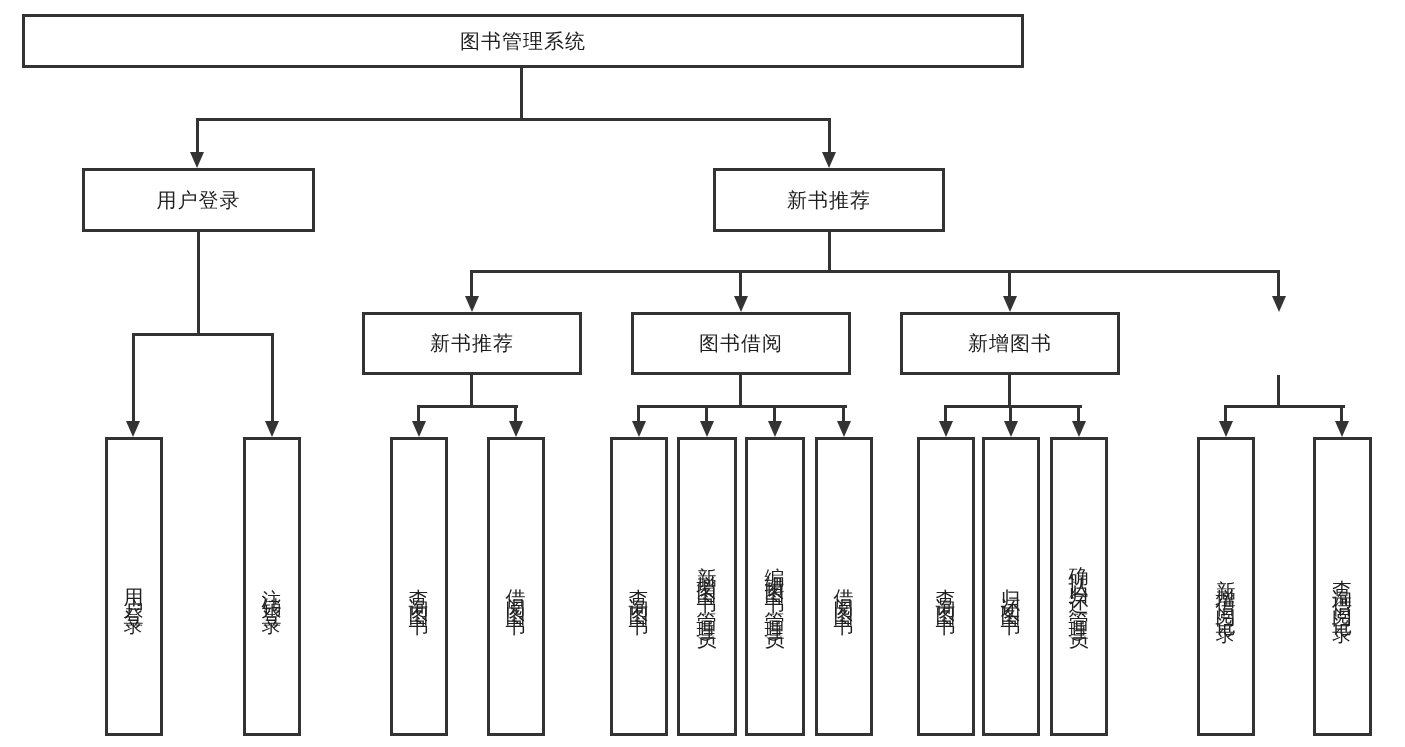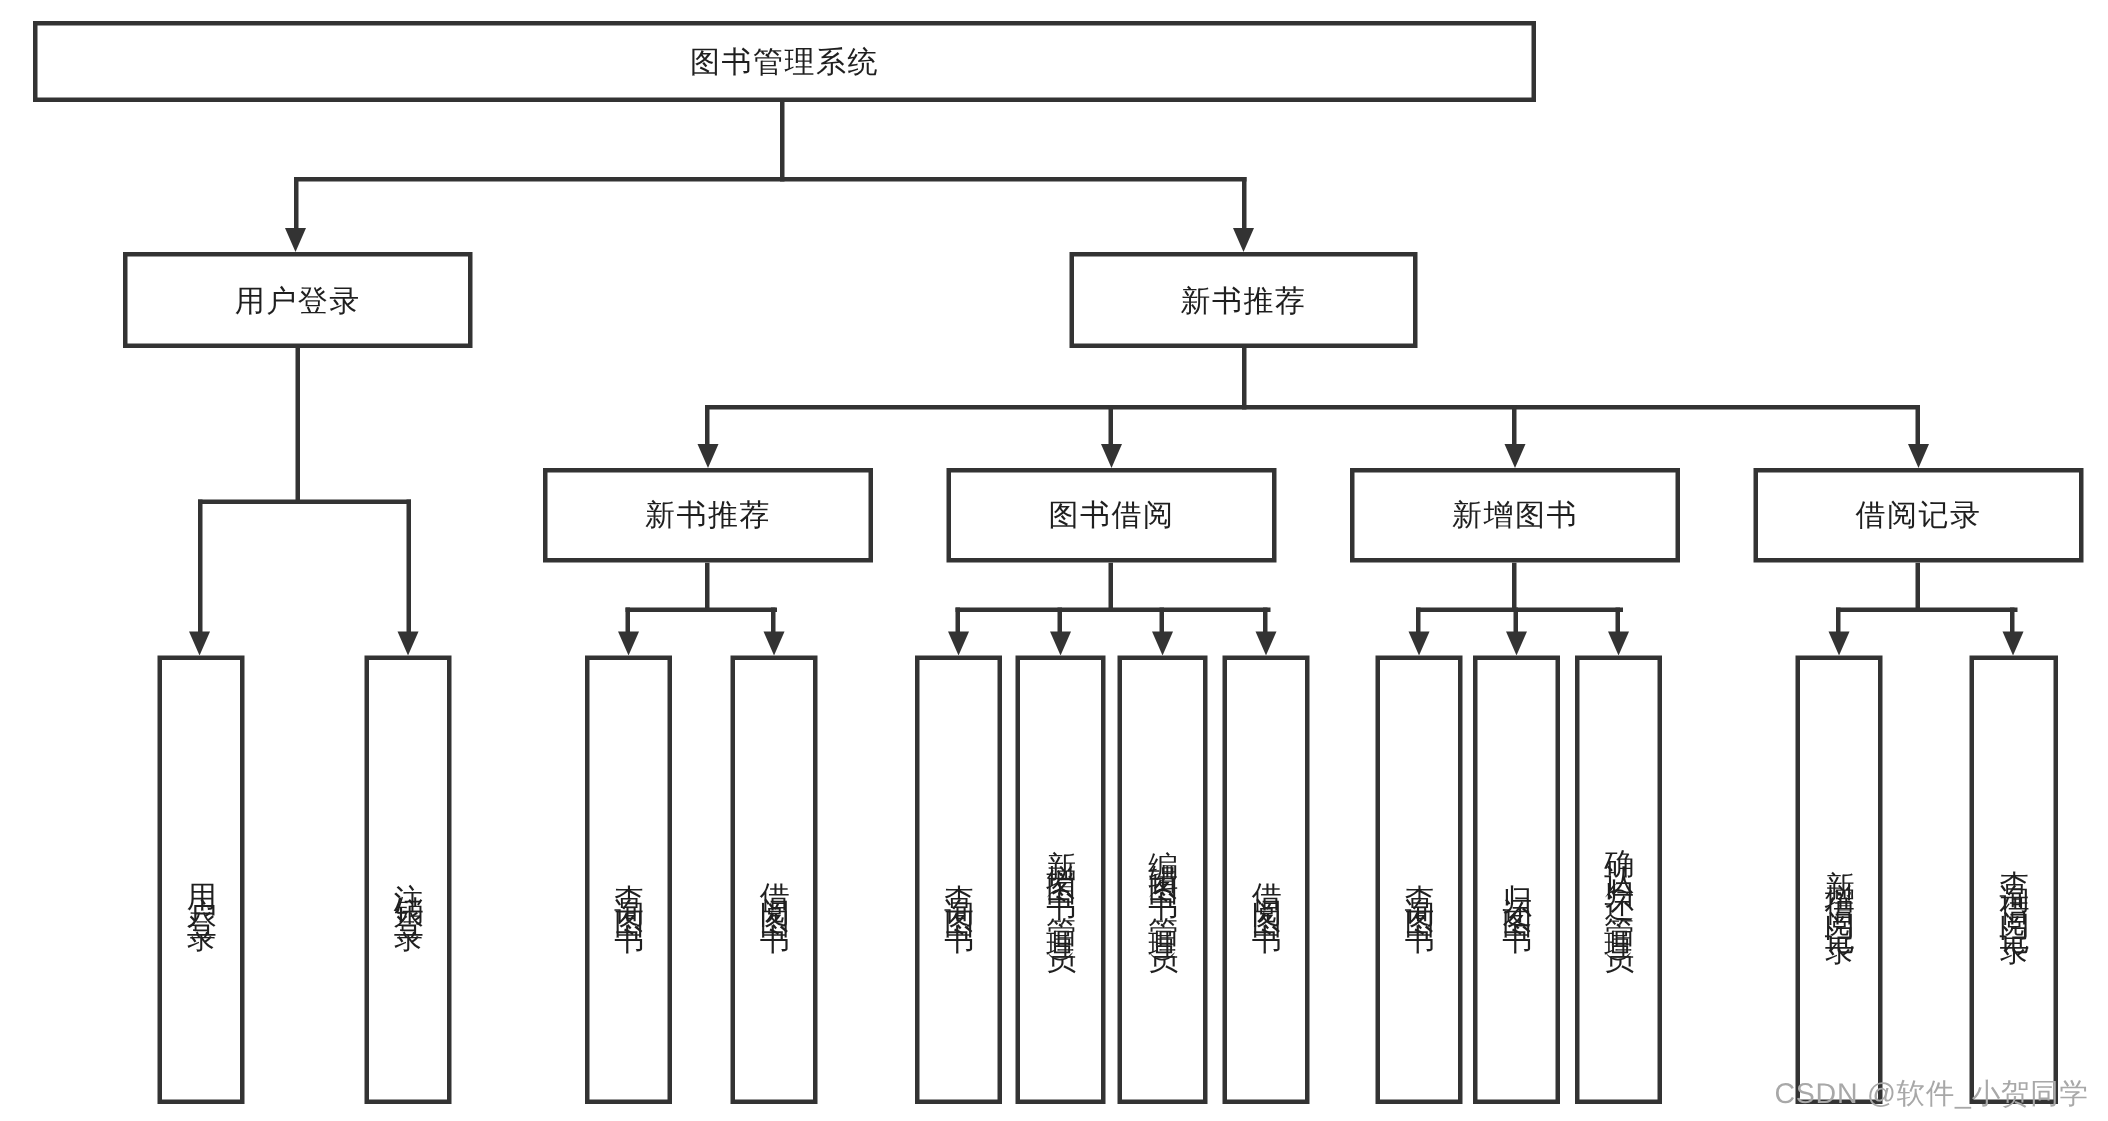--- a/index.html
+++ b/index.html
@@ -112,23 +112,20 @@
 
   <div class="box" style="left:362px;top:312px;width:220px;height:63px;">
     <span class="h-label">新书推荐</span>
   </div>
   <div class="box" style="left:631px;top:312px;width:220px;height:63px;">
     <span class="h-label">图书借阅</span>
   </div>
   <div class="box" style="left:900px;top:312px;width:220px;height:63px;">
     <span class="h-label">新增图书</span>
   </div>
-  <div class="box" style="left:1169px;top:312px;width:220px;height:63px;">
-    <span class="h-label">借阅记录</span>
-  </div>
 
   <div class="box" style="left:105px;top:437px;width:58px;height:299px;">
     <span class="v-label">用户登录</span>
   </div>
   <div class="box" style="left:243px;top:437px;width:58px;height:299px;">
     <span class="v-label">注销登录</span>
   </div>
 
   <div class="box" style="left:390px;top:437px;width:58px;height:299px;">
     <span class="v-label">查询图书</span>
@@ -160,15 +157,14 @@
     <span class="v-label">确认归还（管理员）</span>
   </div>
 
   <div class="box" style="left:1197px;top:437px;width:58px;height:299px;">
     <span class="v-label">新增借阅记录</span>
   </div>
   <div class="box" style="left:1313px;top:437px;width:59px;height:299px;">
     <span class="v-label">查询借阅记录</span>
   </div>
 
-  <div class="watermark">CSDN @软件_小贺同学</div>
 
 </div>
 
 </body></html>

